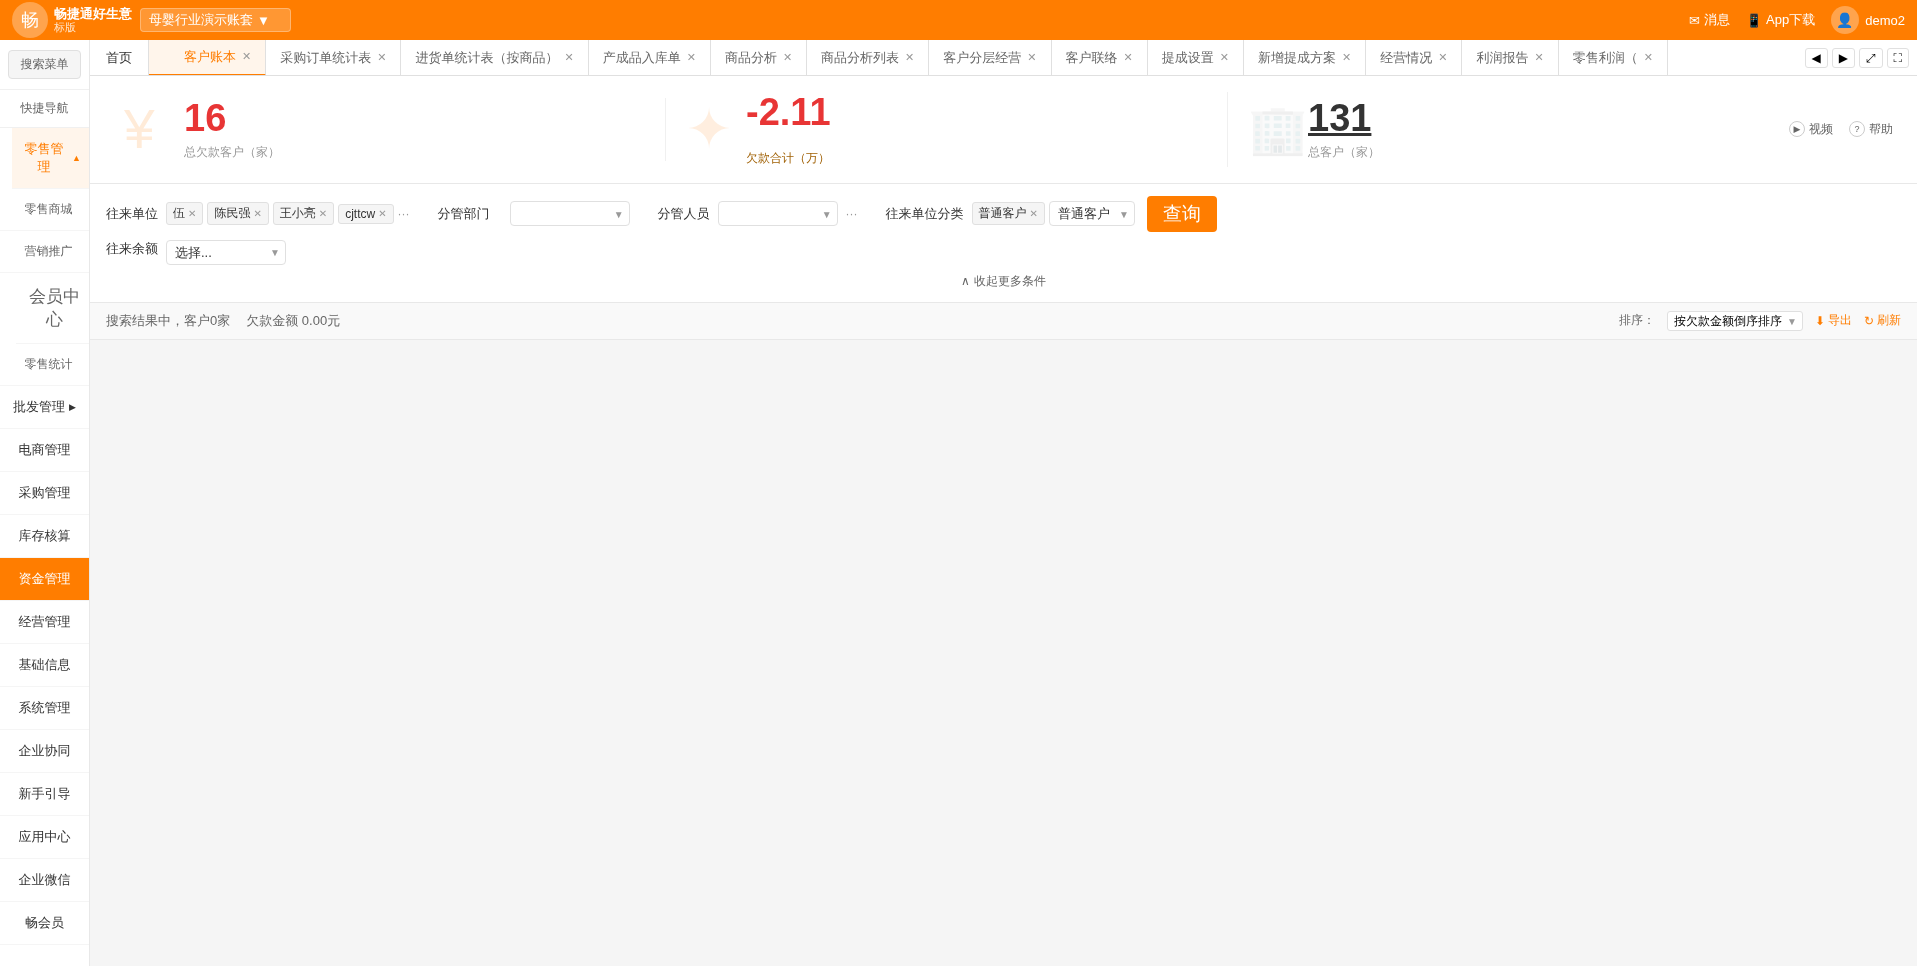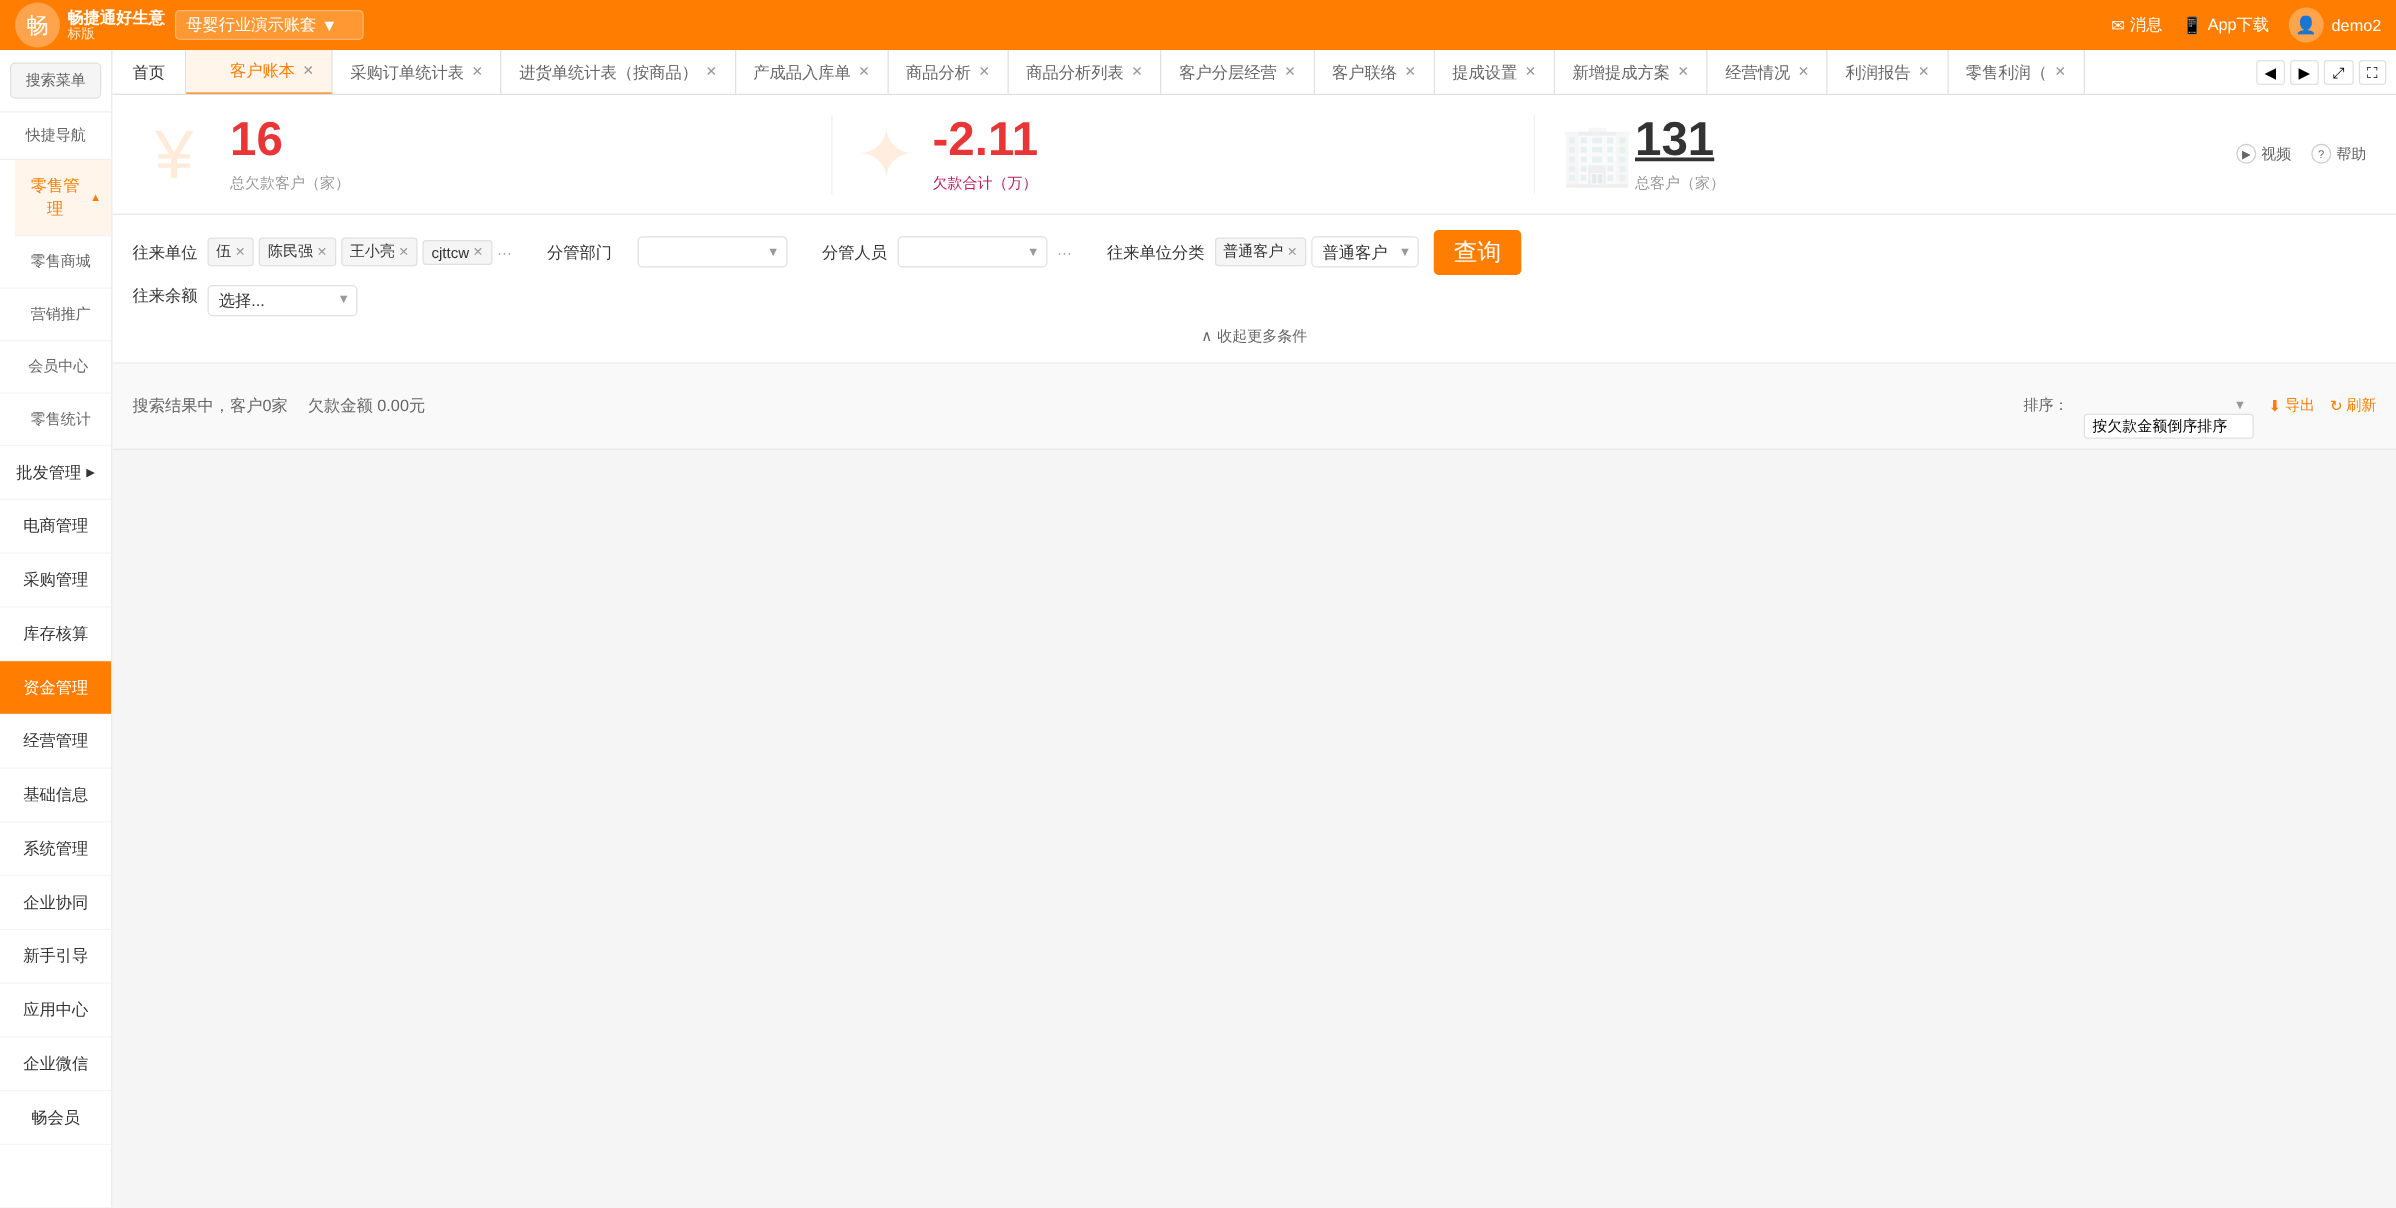--- a/index.html
+++ b/index.html
@@ -50,21 +50,21 @@
     .filter-select { border: 1px solid #e0e0e0; border-radius: 4px; padding: 4px 24px 4px 8px; font-size: 13px; color: #333; background: #fff; cursor: pointer; min-width: 120px; appearance: none; position: relative; }
     .filter-select-wrapper { position: relative; display: inline-block; }
     .filter-select-wrapper::after { content: '▼'; position: absolute; right: 6px; top: 50%; transform: translateY(-50%); font-size: 10px; color: #999; pointer-events: none; }
     .search-btn { background: #ff7d00; color: #fff; border: none; border-radius: 4px; padding: 5px 16px; font-size: 19px; cursor: pointer; }
     .collapse-btn { color: #666; font-size: 12px; cursor: pointer; display: flex; align-items: center; gap: 4px; margin: 0 auto; }
 
     
     .results-bar { background: #f9f9f9; padding: 8px 16px; border-bottom: 1px solid #e8e8e8; display: flex; align-items: center; justify-content: space-between; font-size: 13px; color: #666; }
     .results-bar-left { display: flex; gap: 16px; }
     .results-bar-right { display: flex; align-items: center; gap: 12px; font-size: 12px; }
-    .sort-select { border: 1px solid #e0e0e0; border-radius: 3px; padding: 2px 20px 2px 6px; font-size: 12px; background: #fff; appearance: none; cursor: pointer; margin-top: 32px; }
+    .sort-select { border: 1px solid #e0e0e0; border-radius: 3px; padding: 2px 20px 2px 6px; font-size: 12px; background: #fff; appearance: none; cursor: pointer; }
     .action-link { color: #ff7d00; cursor: pointer; display: flex; align-items: center; gap: 3px; }
 
     
     .data-table { background: #fff; width: 100%; }
     .table-header { display: grid; grid-template-columns: 1fr 1.5fr 1fr 1fr; padding: 10px 16px; background: #fafafa; border-bottom: 1px solid #e8e8e8; font-size: 13px; color: #333; font-weight: 500; }
     .table-col-header { padding: 0 8px; }
 
     
     .empty-state { display: flex; flex-direction: column; align-items: center; justify-content: center; padding: 80px 20px; }
   </style>
@@ -112,21 +112,21 @@
         <button class="sidebar-search-btn">搜索菜单</button>
       </div>
       <div class="sidebar-quick">快捷导航</div>
 
       <div class="sidebar-nav-item active-parent" style="background:#fff5eb;color:#ff7d00;display:flex;align-items:center;justify-content:center;gap:4px;margin-left:12px;">
         <span>零售管理</span>
         <span style="font-size:9px;">▲</span>
       </div>
       <div class="sidebar-nav-item" style="padding-left:16px;font-size:12px;color:#666;">零售商城</div>
       <div class="sidebar-nav-item" style="padding-left:16px;font-size:12px;color:#666;">营销推广</div>
-      <div class="sidebar-nav-item" style="padding-left:12px;font-size:12px;color:#666;">会员中心</div>
+      <div class="sidebar-nav-item" style="padding-left:12px;font-size:17px;color:#666;margin-left:16px;">会员中心</div>
       <div class="sidebar-nav-item" style="padding-left:16px;font-size:12px;color:#666;">零售统计</div>
       <div class="sidebar-nav-item" style="display:flex;align-items:center;justify-content:center;gap:4px;">
         <span>批发管理</span>
         <span style="font-size:9px;">▶</span>
       </div>
       <div class="sidebar-nav-item">电商管理</div>
       <div class="sidebar-nav-item">采购管理</div>
       <div class="sidebar-nav-item">库存核算</div>
       <div class="sidebar-nav-item active">资金管理</div>
       <div class="sidebar-nav-item">经营管理</div>
@@ -214,21 +214,21 @@
             <div style="margin-left:60px;">
               <div style="font-size:38px;font-weight:bold;color:#e83535;line-height:1.1;">16</div>
               <div style="font-size:12px;color:#999;margin-top:4px;">总欠款客户（家）</div>
             </div>
           </div>
 
           <div style="flex:1;display:flex;align-items:center;padding:0 20px;border-right:1px solid #f0f0f0;position:relative;">
             <div style="position:absolute;left:20px;opacity:0.12;font-size:55px;color:#ff7d00;">✦</div>
             <div style="margin-left:60px;">
               <div style="font-size:38px;font-weight:bold;color:#e83535;line-height:1.1;">-2.11</div>
-              <div style="font-size:12px;color:#be185d;margin-top:4px;">欠款合计（万）</div>
+              <div style="font-size:12px;color:#a16207;margin-top:16px;">欠款合计（万）</div>
             </div>
           </div>
 
           <div style="flex:1;display:flex;align-items:center;padding:0 20px;position:relative;">
             <div style="position:absolute;left:20px;opacity:0.15;font-size:48px;color:#a0c4e8;">🏢</div>
             <div style="margin-left:60px;">
               <div style="font-size:38px;font-weight:bold;color:#333;text-decoration:underline;line-height:1.1;">131</div>
               <div style="font-size:12px;color:#999;margin-top:4px;">总客户（家）</div>
             </div>
           </div>

